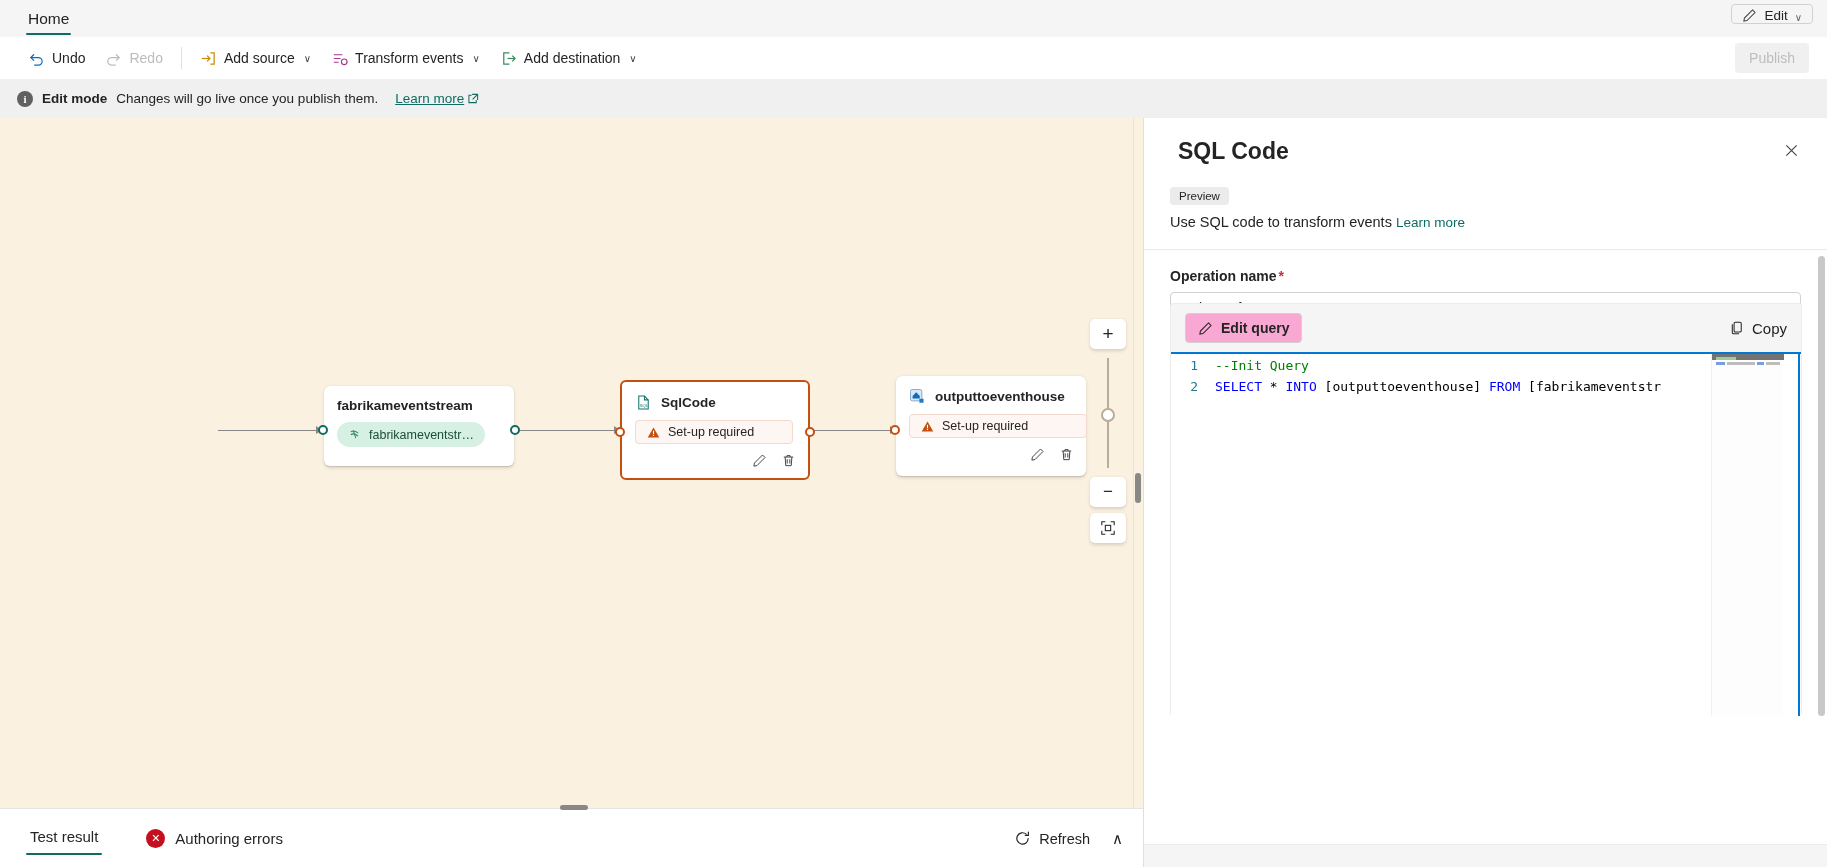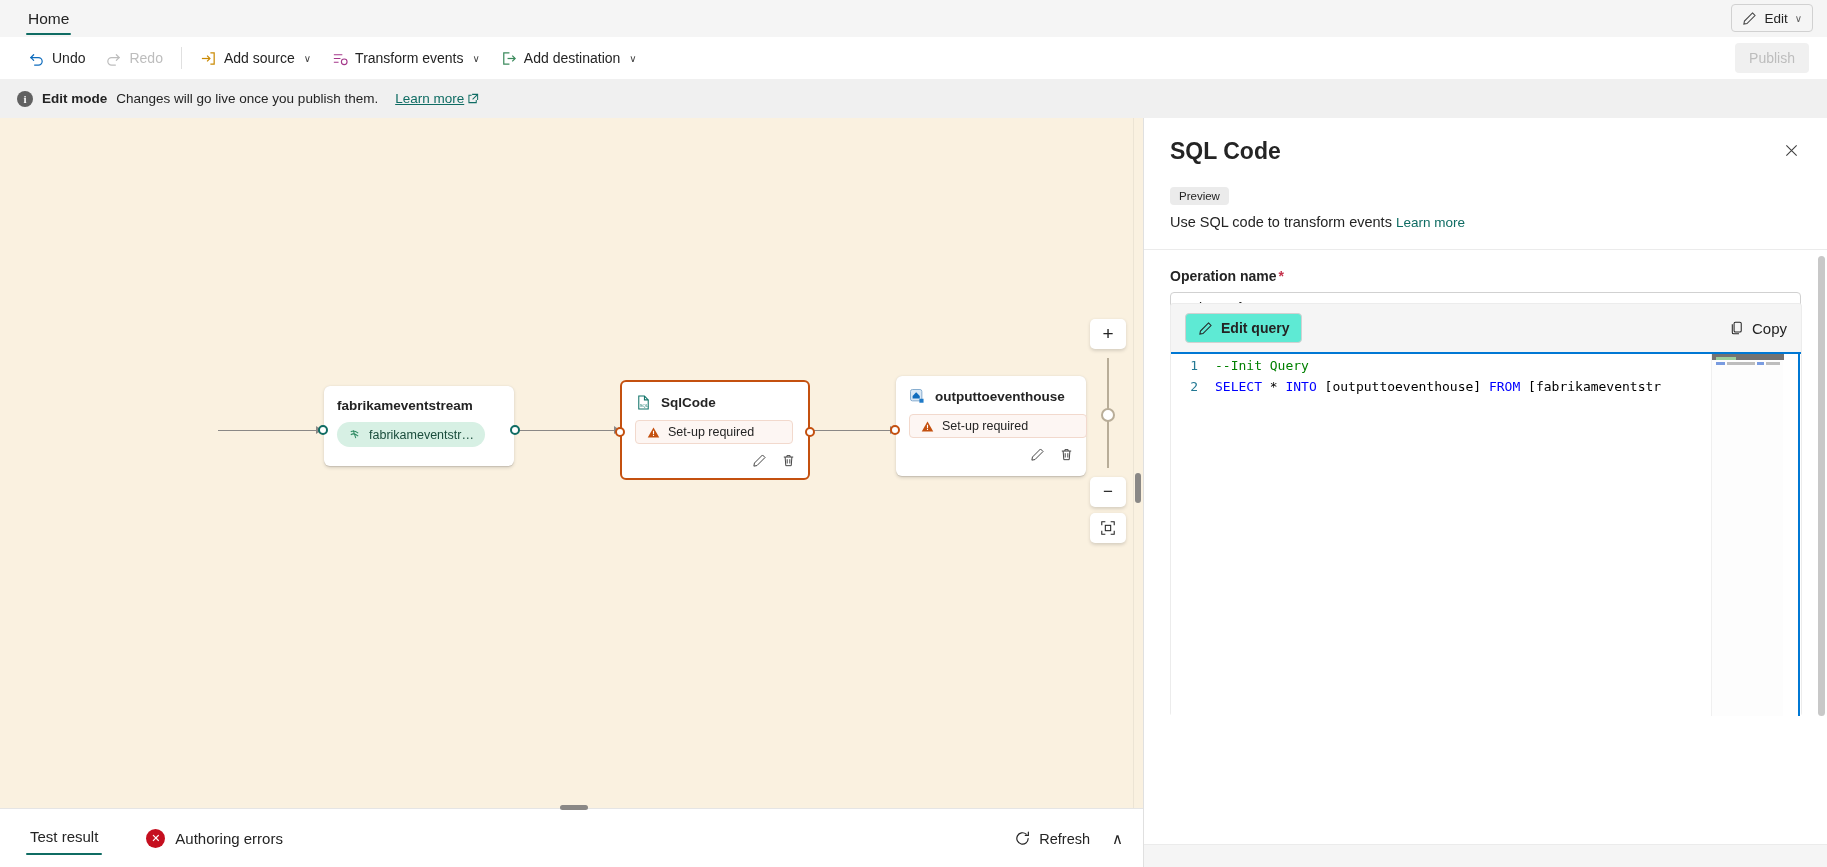--- a/index.html
+++ b/index.html
@@ -28,22 +28,22 @@
     font-size: 15.5px;
     color: #242424;
     cursor: pointer;
   }
   .tab.active::after {
     content: ""; position: absolute; left: 4px; right: 4px; bottom: 2px;
     height: 2.5px; background: #0f6c63; border-radius: 2px;
   }
   .edit-btn {
     position: absolute; right: 14px; top: 4px;
-    height: 28px; padding: 0 10px;
-    display: flex; align-items: center; gap: 7px;
+    height: 20px; padding: 0 10px;
+    display: flex; align-items: flex-end; gap: 7px;
     border: 1px solid #d1d1d1; border-radius: 4px;
     background: #f5f5f5;
     font-size: 13.5px; color: #242424;
     cursor: pointer;
   }
   .edit-btn .chev { font-size: 10px; color: #616161; }
 
   
   .toolbar {
     position: absolute; left: 0; top: 37px; width: 1827px; height: 42px;
@@ -197,21 +197,21 @@
     font-size: 14.5px; color: #242424;
   }
   .refresh { display: flex; align-items: center; gap: 8px; cursor: pointer; }
   .collapse { font-size: 15px; cursor: pointer; color: #242424; }
 
   
   .side {
     position: absolute; left: 1143px; top: 118px; width: 684px; height: 749px;
     background: #fff; border-left: 1px solid #e0e0e0;
   }
-  .side-head { position: relative; padding: 20px 26px 0 26px; }
+  .side-head { position: relative; padding: 20px 26px 0 34px; }
   .side-title { font-size: 23px; font-weight: bold; color: #242424; }
   .side-close {
     position: absolute; right: 22px; top: 18px; width: 28px; height: 28px;
     display: flex; align-items: center; justify-content: center;
     font-size: 17px; color: #424242; cursor: pointer; border-radius: 4px;
   }
   .preview-badge {
     display: inline-block; margin: 22px 0 0 26px;
     background: #ebebeb; color: #242424;
     font-size: 11.5px; padding: 3px 9px; border-radius: 4px;
@@ -229,21 +229,21 @@
     font-family: "Liberation Sans", sans-serif; background: #fff;
   }
 
   .editor-wrap {
     position: absolute; left: 26px; top: 185px; width: 632px; height: 413px;
     background: #f5f5f5; border: 1px solid #ececec; border-radius: 3px;
   }
   .editor-bar { height: 48px; display: flex; align-items: center; padding: 0 14px; }
   .editq-btn {
     height: 30px; padding: 0 12px; display: flex; align-items: center; gap: 8px;
-    background: #5eead4; border: 1px solid #d1d1d1; border-radius: 4px;
+    background: #f9a8d4; border: 1px solid #d1d1d1; border-radius: 4px;
     font-size: 14px; font-weight: bold; color: #242424; cursor: pointer;
   }
   .copy-btn {
     margin-left: auto; display: flex; align-items: center; gap: 7px;
     font-size: 15px; color: #242424; cursor: pointer;
   }
   .code-area {
     position: relative; height: 364px; background: #ffffff;
     border-top: 2px solid #0078d4; overflow: hidden;
   }

